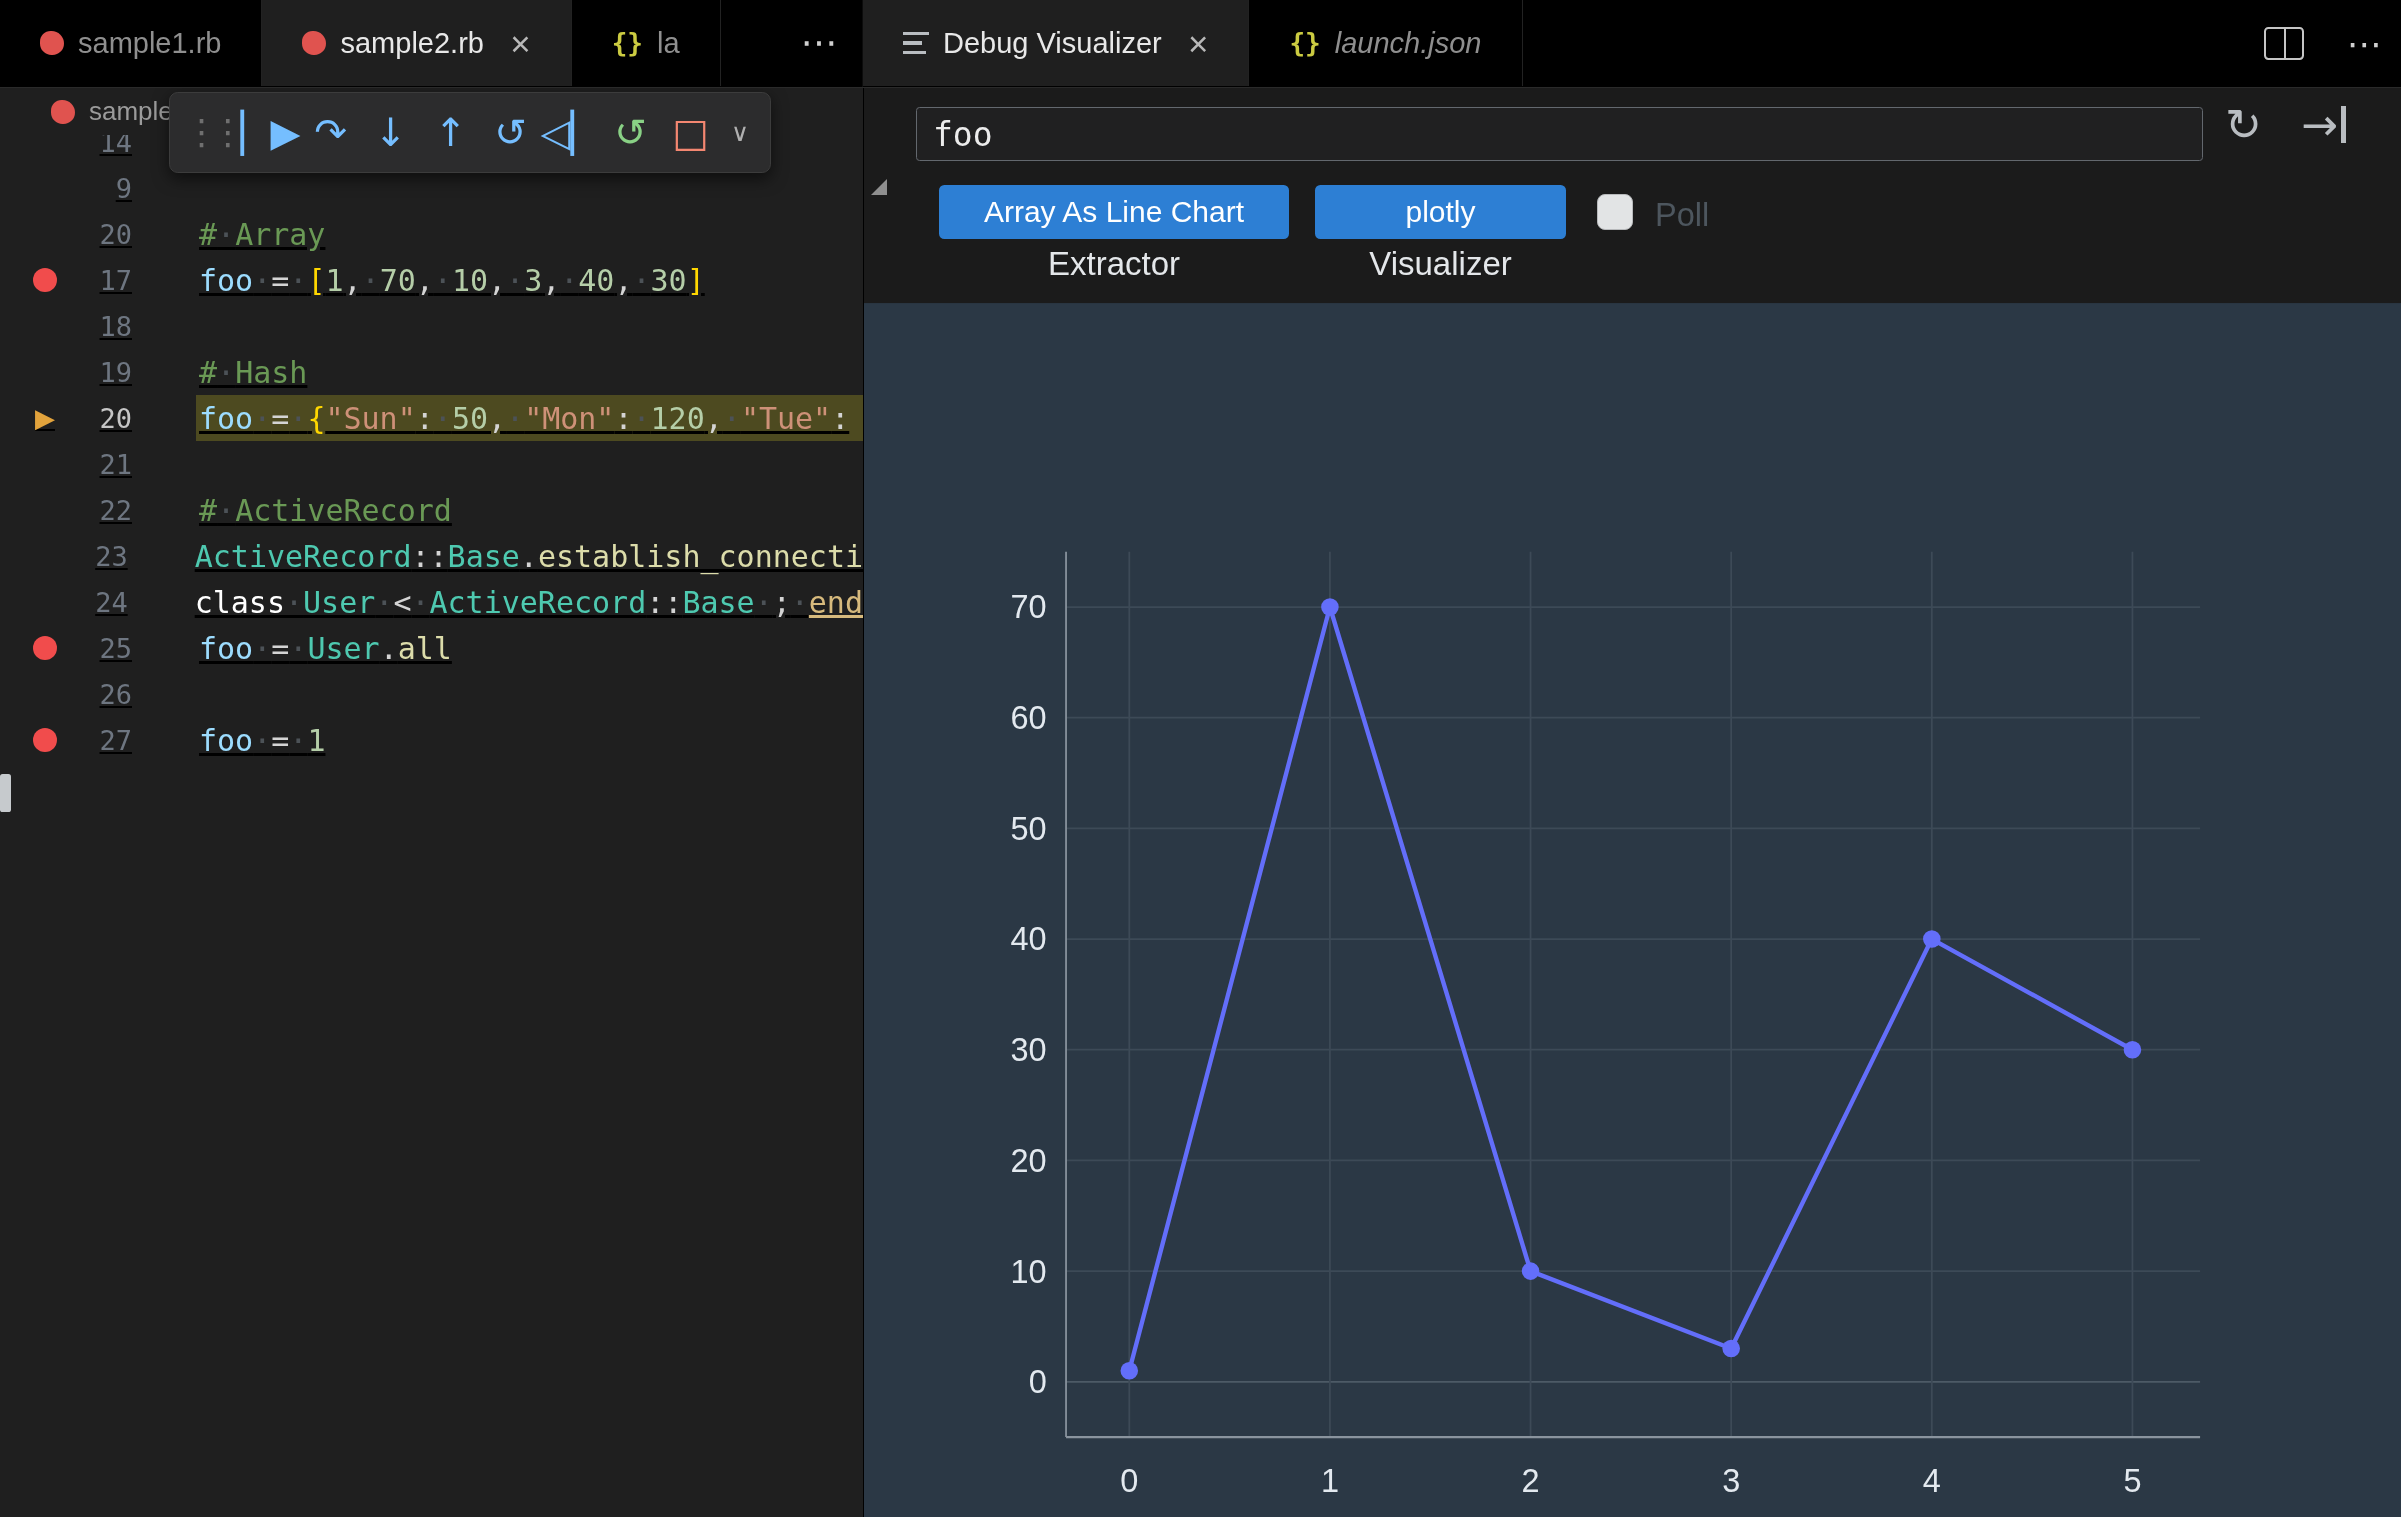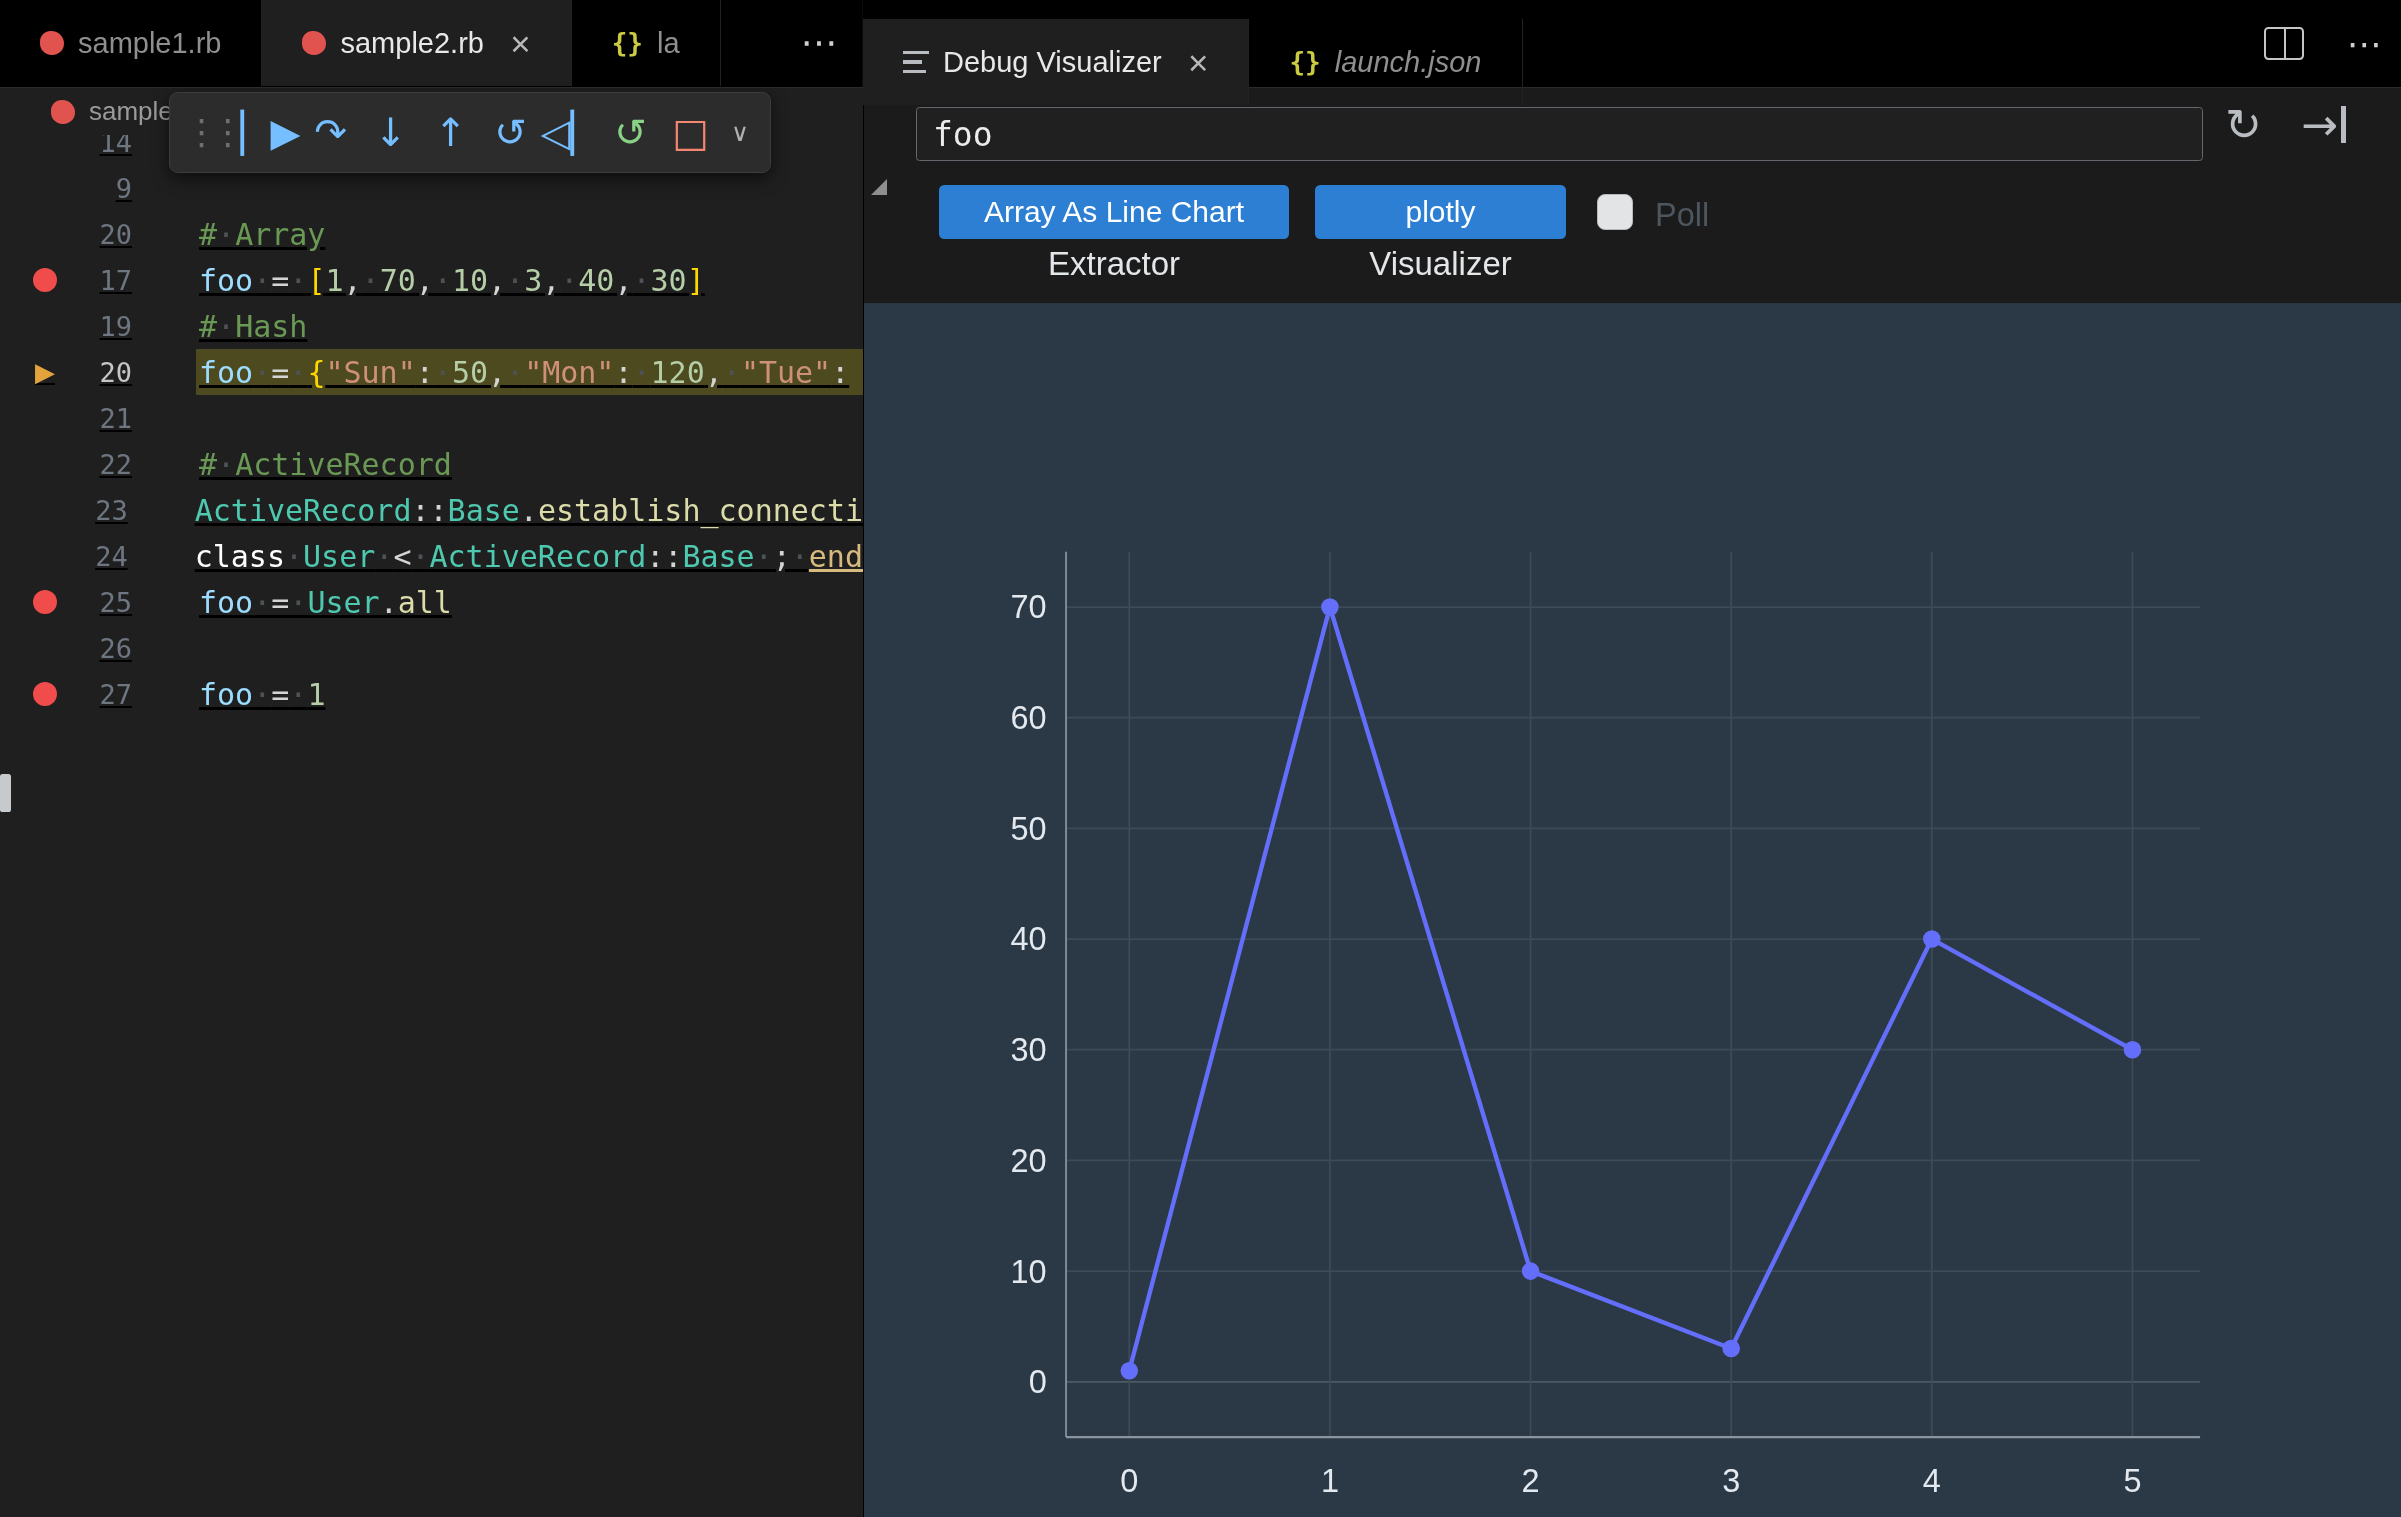--- a/index.html
+++ b/index.html
@@ -119,21 +119,21 @@
           <span class="tab-close">×</span>
         </div>
         <div class="tab">
           <span class="json-icon">{}</span>
           <span class="tab-label">la</span>
         </div>
       </div>
     <span id="left-tab-overflow">⋯</span>
   </div>
   <div id="right-tabs-group">
-    <div id="right-tabs" style="display:flex;margin-top:19px;">
+    <div id="right-tabs" style="display:flex;">
         <div class="tab active">
           <span class="list-icon">
             <i></i>
             <i></i>
             <i></i>
           </span>
           <span class="tab-label">Debug Visualizer</span>
           <span class="tab-close">×</span>
         </div>
         <div class="tab">
@@ -163,20 +163,25 @@
         <span class="gutter"></span>
         <span class="lnum">20</span>
         <span class="ctext"><span class="tk-c">#</span><span class="tk-w">·</span><span class="tk-c">Array</span></span>
       </div>
       <div class="code-row">
         <span class="gutter">
           <i class="bp-dot"></i>
         </span>
         <span class="lnum">17</span>
         <span class="ctext"><span class="tk-v">foo</span><span class="tk-w">·</span><span class="tk-o">=</span><span class="tk-w">·</span><span class="tk-b">[</span><span class="tk-n">1</span><span class="tk-o">,</span><span class="tk-w">·</span><span class="tk-n">70</span><span class="tk-o">,</span><span class="tk-w">·</span><span class="tk-n">10</span><span class="tk-o">,</span><span class="tk-w">·</span><span class="tk-n">3</span><span class="tk-o">,</span><span class="tk-w">·</span><span class="tk-n">40</span><span class="tk-o">,</span><span class="tk-w">·</span><span class="tk-n">30</span><span class="tk-b">]</span></span>
+      </div>
+      <div class="code-row">
+        <span class="gutter"></span>
+        <span class="lnum">18</span>
+        <span class="ctext"></span>
       </div>
       <div class="code-row">
         <span class="gutter"></span>
         <span class="lnum">19</span>
         <span class="ctext"><span class="tk-c">#</span><span class="tk-w">·</span><span class="tk-c">Hash</span></span>
       </div>
       <div class="code-row current">
         <span class="gutter cur-marker">▶</span>
         <span class="lnum">20</span>
         <span class="ctext"><span class="tk-v">foo</span><span class="tk-w">·</span><span class="tk-o">=</span><span class="tk-w">·</span><span class="tk-b">{</span><span class="tk-s">"Sun"</span><span class="tk-o">:</span><span class="tk-w">·</span><span class="tk-n">50</span><span class="tk-o">,</span><span class="tk-w">·</span><span class="tk-s">"Mon"</span><span class="tk-o">:</span><span class="tk-w">·</span><span class="tk-n">120</span><span class="tk-o">,</span><span class="tk-w">·</span><span class="tk-s">"Tue"</span><span class="tk-o">:</span></span>

